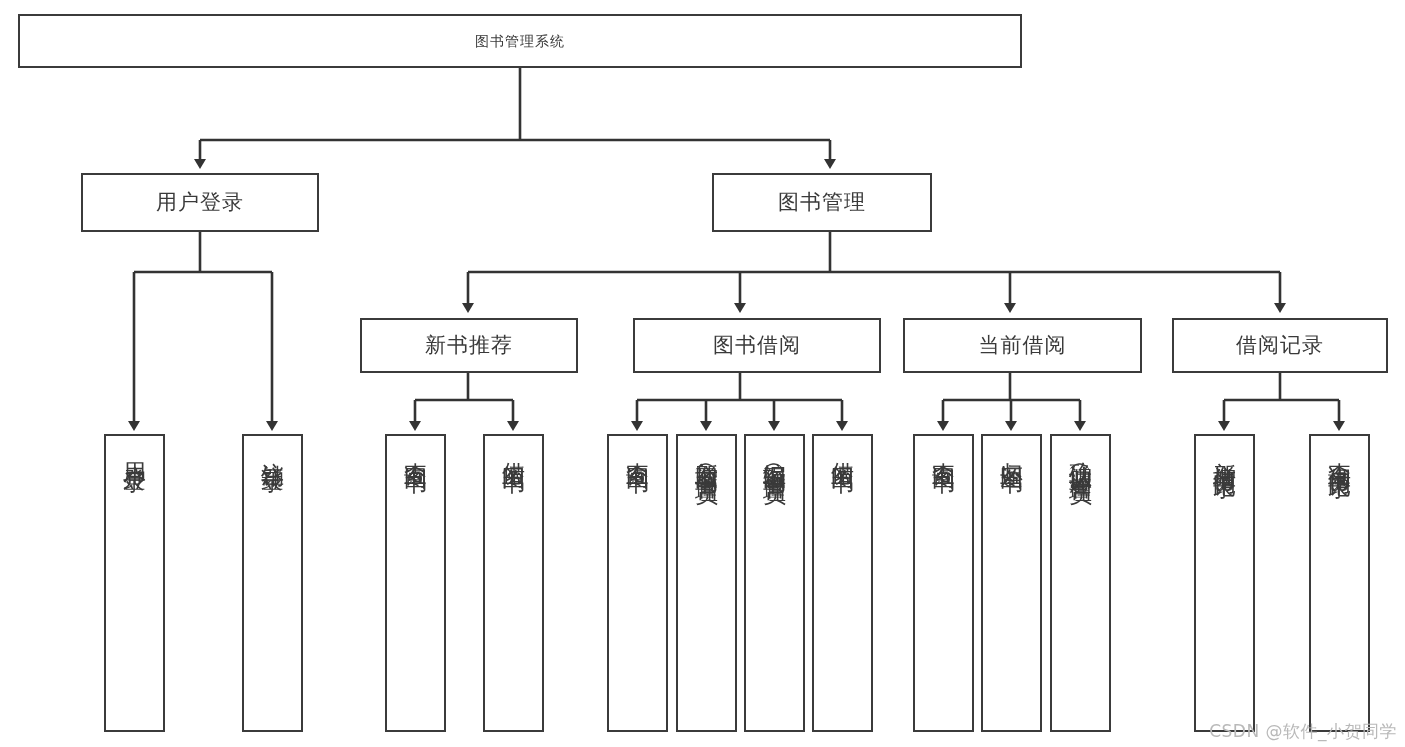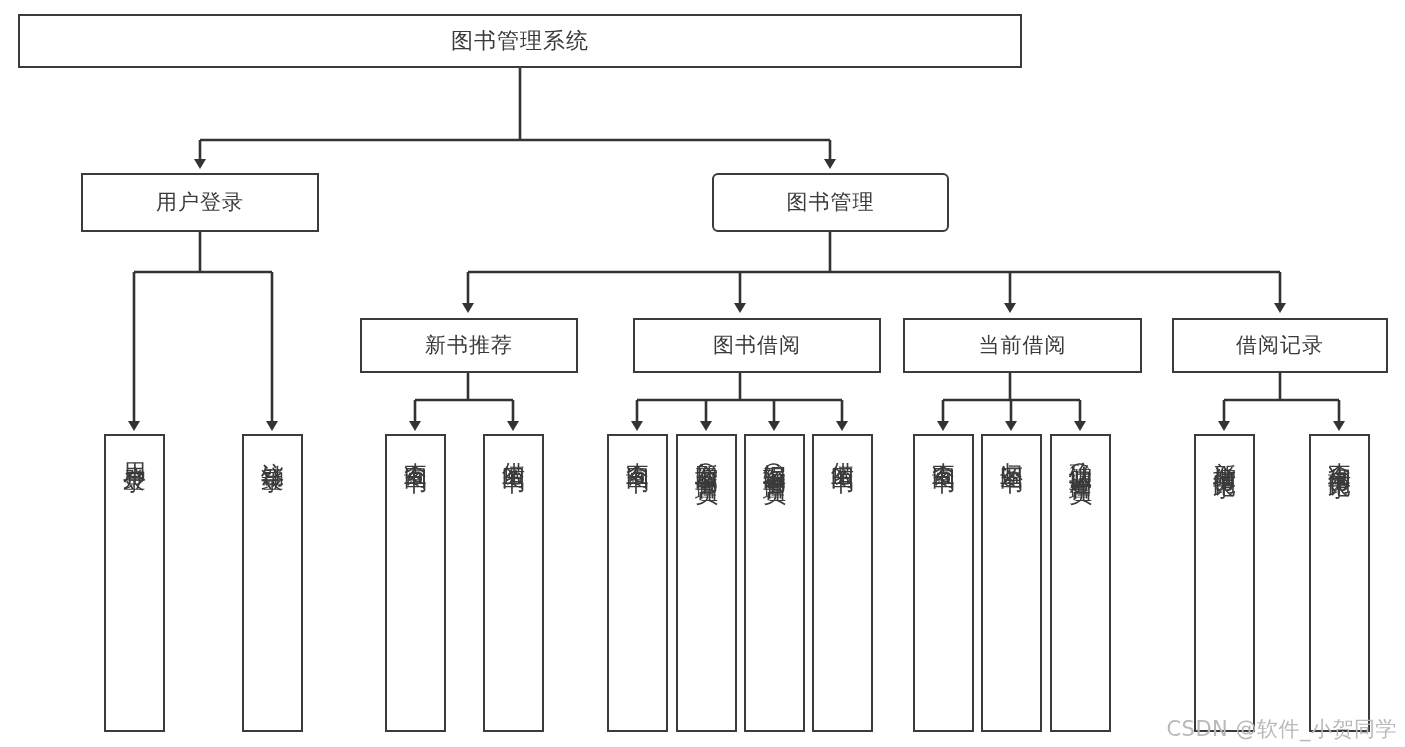--- a/index.html
+++ b/index.html
@@ -34,38 +34,38 @@
     display:block;
     text-align:center;
     line-height:1.15;
     white-space:nowrap;
   }
   
   .node.h .label{
     font-size:21px;
     letter-spacing:1px;
   }
-  .node.root .label{ font-size:22px; }
+  .node.root .label{ font-size:14px; }
   
   .node.v{
     align-items:flex-start;
     padding-top:8px;
   }
   .node.v .label{
     writing-mode:vertical-rl;
     text-orientation:upright;
     font-size:23px;
     letter-spacing:3px;
     line-height:1;
     white-space:pre;
   }
   .watermark{
     position:absolute;
     right:8px;bottom:4px;
-    font-size:21px;
+    font-size:17px;
     color:#b9b9b9;
     letter-spacing:0.5px;
     z-index:5;
     white-space:nowrap;
   }
 </style>
 </head>
 <body>
 
 <div id="canvas">
@@ -120,21 +120,21 @@
     </g>
   </svg>
 
   <div class="node h root" style="left:18px;top:14px;width:1004px;height:54px;">
     <span class="label">图书管理系统</span>
   </div>
 
   <div class="node h" style="left:81px;top:173px;width:238px;height:59px;">
     <span class="label">用户登录</span>
   </div>
-  <div class="node h" style="left:712px;top:173px;width:237px;height:59px;border-radius:6px;">
+  <div class="node h" style="left:712px;top:173px;width:220px;height:59px;">
     <span class="label">图书管理</span>
   </div>
 
   <div class="node h" style="left:360px;top:318px;width:218px;height:55px;justify-content:center;">
     <span class="label">新书推荐</span>
   </div>
   <div class="node h" style="left:633px;top:318px;width:248px;height:55px;">
     <span class="label">图书借阅</span>
   </div>
   <div class="node h" style="left:903px;top:318px;width:239px;height:55px;">

